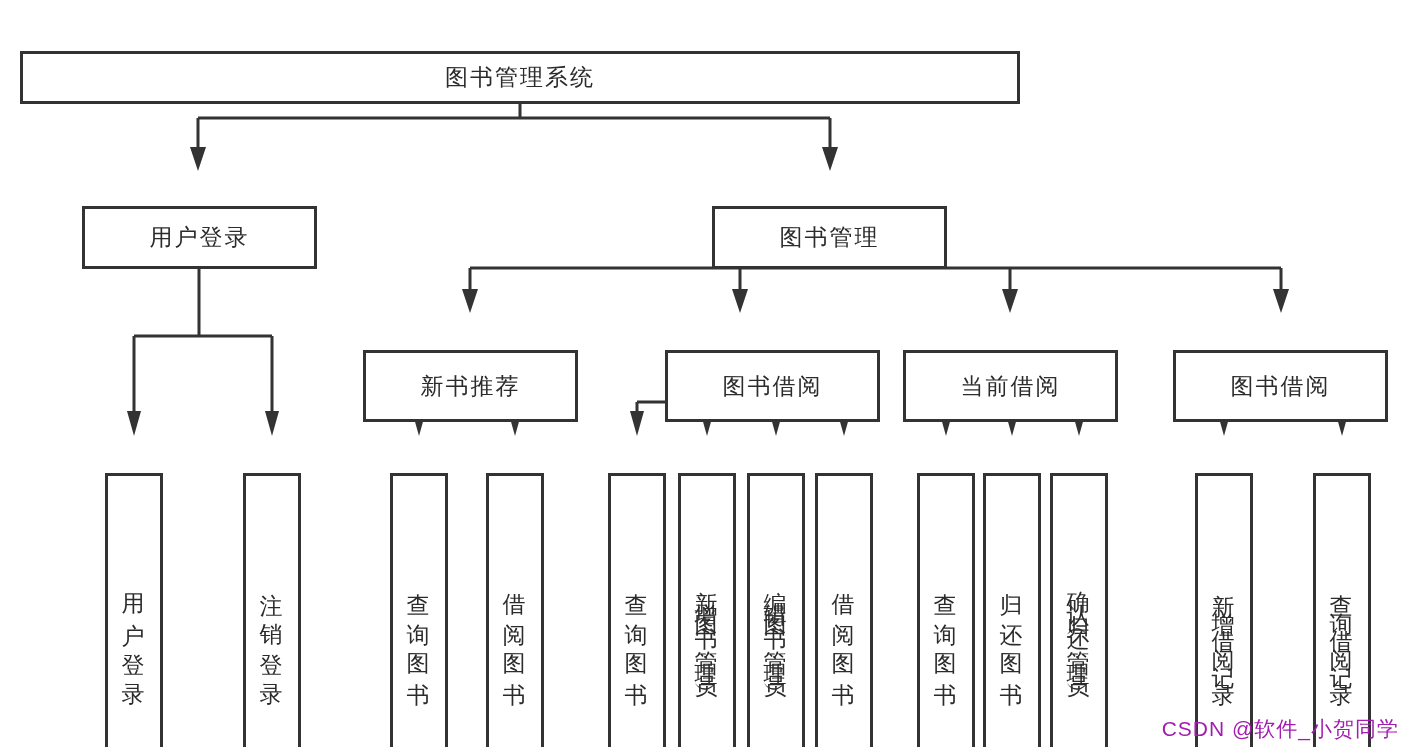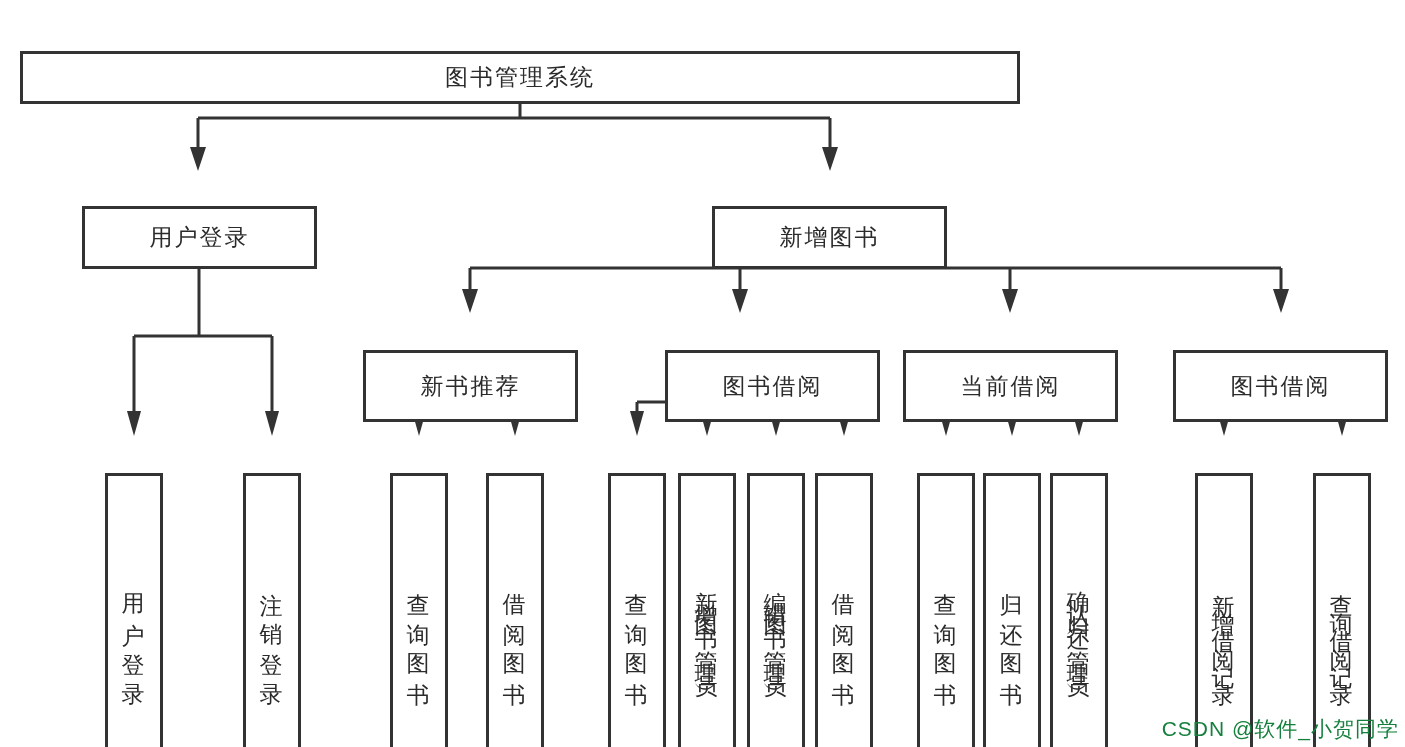--- a/index.html
+++ b/index.html
@@ -52,21 +52,21 @@
   .sp4 span { letter-spacing: 30px; margin-top: 26px; }
   .sp6 span { letter-spacing: 18px; margin-top: 16px; }
   .sp8 span { letter-spacing: 12px; margin-top: 10px; }
 
   .watermark {
     position: absolute;
     right: 6px;
     bottom: 4px;
     font-size: 21px;
     letter-spacing: 1px;
-    color: #15803d;
+    color: #a21caf;
     white-space: nowrap;
   }
 </style>
 </head>
 <body>
 
 <div class="canvas">
 
   <svg class="connectors" viewBox="0 0 1405 747" xmlns="http://www.w3.org/2000/svg">
     <g stroke="#333333" stroke-width="3" fill="none">
@@ -102,21 +102,21 @@
   </svg>
 
   <div class="box root-box">
     <span class="hlabel">图书管理系统</span>
   </div>
 
   <div class="box l2-box" style="left:82px;">
     <span class="hlabel">用户登录</span>
   </div>
   <div class="box l2-box" style="left:712px;">
-    <span class="hlabel">新增图书</span>
+    <span class="hlabel">图书管理</span>
   </div>
 
   <div class="box l3-box" style="left:363px;">
     <span class="hlabel">新书推荐</span>
   </div>
   <div class="box l3-box" style="left:665px;">
     <span class="hlabel">图书借阅</span>
   </div>
   <div class="box l3-box" style="left:903px;">
     <span class="hlabel">当前借阅</span>

